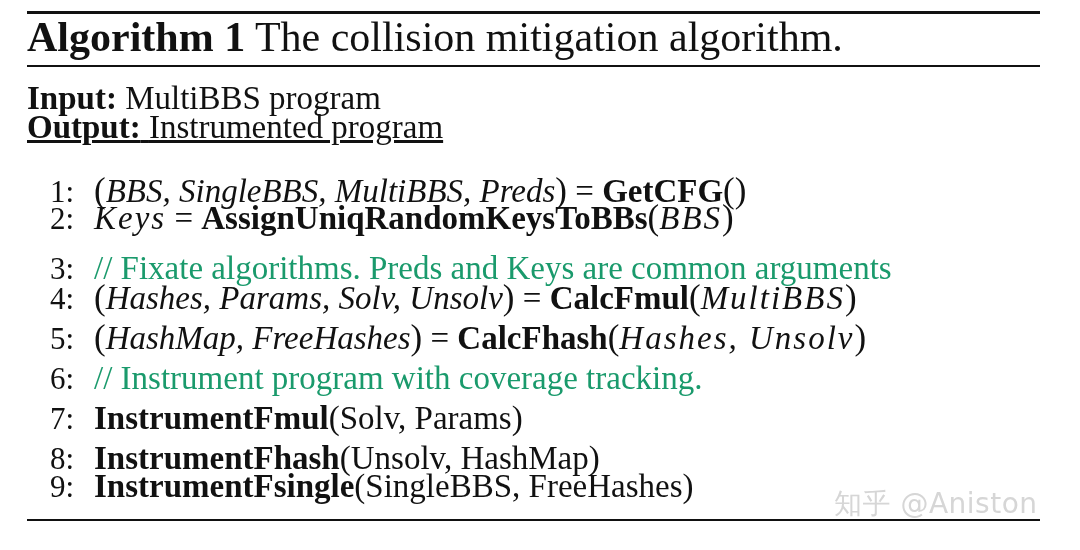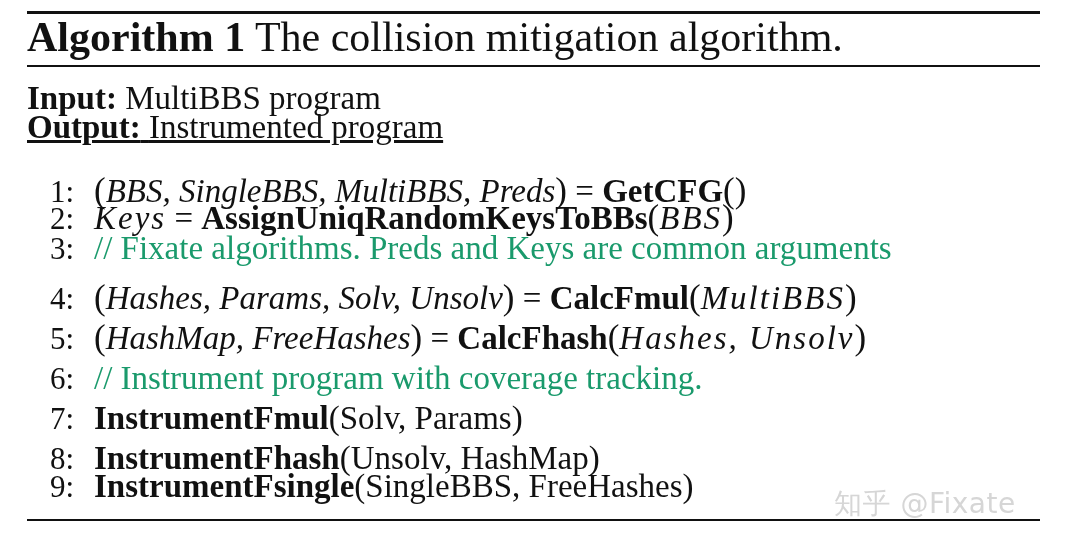--- a/index.html
+++ b/index.html
@@ -40,21 +40,21 @@
 </div>
 
 <div class="line step" style="top:171px;">
   <span class="num">1:</span><span class="paren">(</span><span class="i">BBS, SingleBBS, MultiBBS, Preds</span><span class="paren">)</span><span> = </span><span class="b">GetCFG</span><span class="paren">(</span><span></span><span class="paren">)</span>
 </div>
 
 <div class="line step" style="top:198px;">
   <span class="num">2:</span><span class="i" style="letter-spacing:2px;">Keys</span><span> = </span><span class="b">AssignUniqRandomKeysToBBs</span><span class="paren">(</span><span class="i" style="letter-spacing:2px;">BBS</span><span class="paren">)</span>
 </div>
 
-<div class="line step" style="top:228px;">
+<div class="line step" style="top:248px;">
   <span class="num">3:</span><span class="comment">// Fixate algorithms. Preds and Keys are common arguments</span>
 </div>
 
 <div class="line step" style="top:278px;">
   <span class="num">4:</span><span class="paren">(</span><span class="i">Hashes, Params, Solv, Unsolv</span><span class="paren">)</span><span> = </span><span class="b">CalcFmul</span><span class="paren">(</span><span class="i" style="letter-spacing:2px;font-style:italic;">MultiBBS</span><span class="paren">)</span>
 </div>
 
 <div class="line step" style="top:318px;">
   <span class="num">5:</span><span class="paren">(</span><span class="i">HashMap, FreeHashes</span><span class="paren">)</span><span> = </span><span class="b">CalcFhash</span><span class="paren">(</span><span class="i" style="letter-spacing:2px;margin-top:40px;">Hashes, Unsolv</span><span class="paren">)</span>
 </div>
@@ -70,13 +70,13 @@
 <div class="line step" style="top:438px;">
   <span class="num">8:</span><span class="b">InstrumentFhash</span>(<span>Unsolv, HashMap</span>)
 </div>
 
 <div class="line step" style="top:466px;">
   <span class="num">9:</span><span class="b">InstrumentFsingle</span>(<span>SingleBBS, FreeHashes</span>)
 </div>
 
 <div class="rule bot"></div>
 
-<div class="watermark">知乎 @Fixate</div>
+<div class="watermark">知乎 @Aniston</div>
 
 </body></html>

